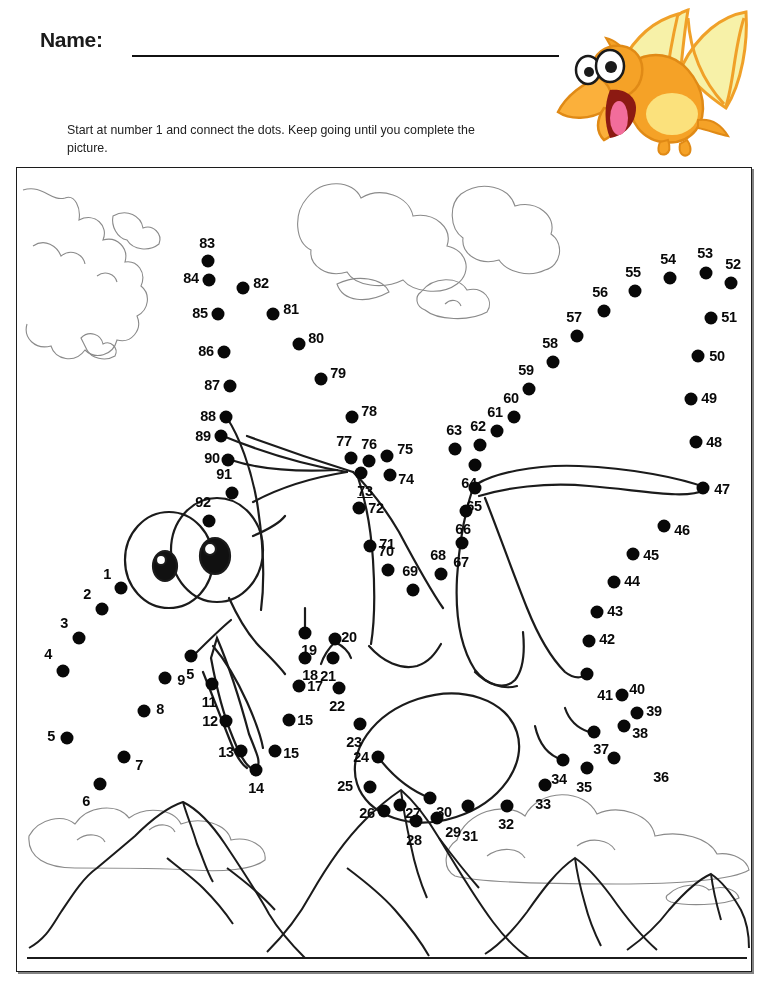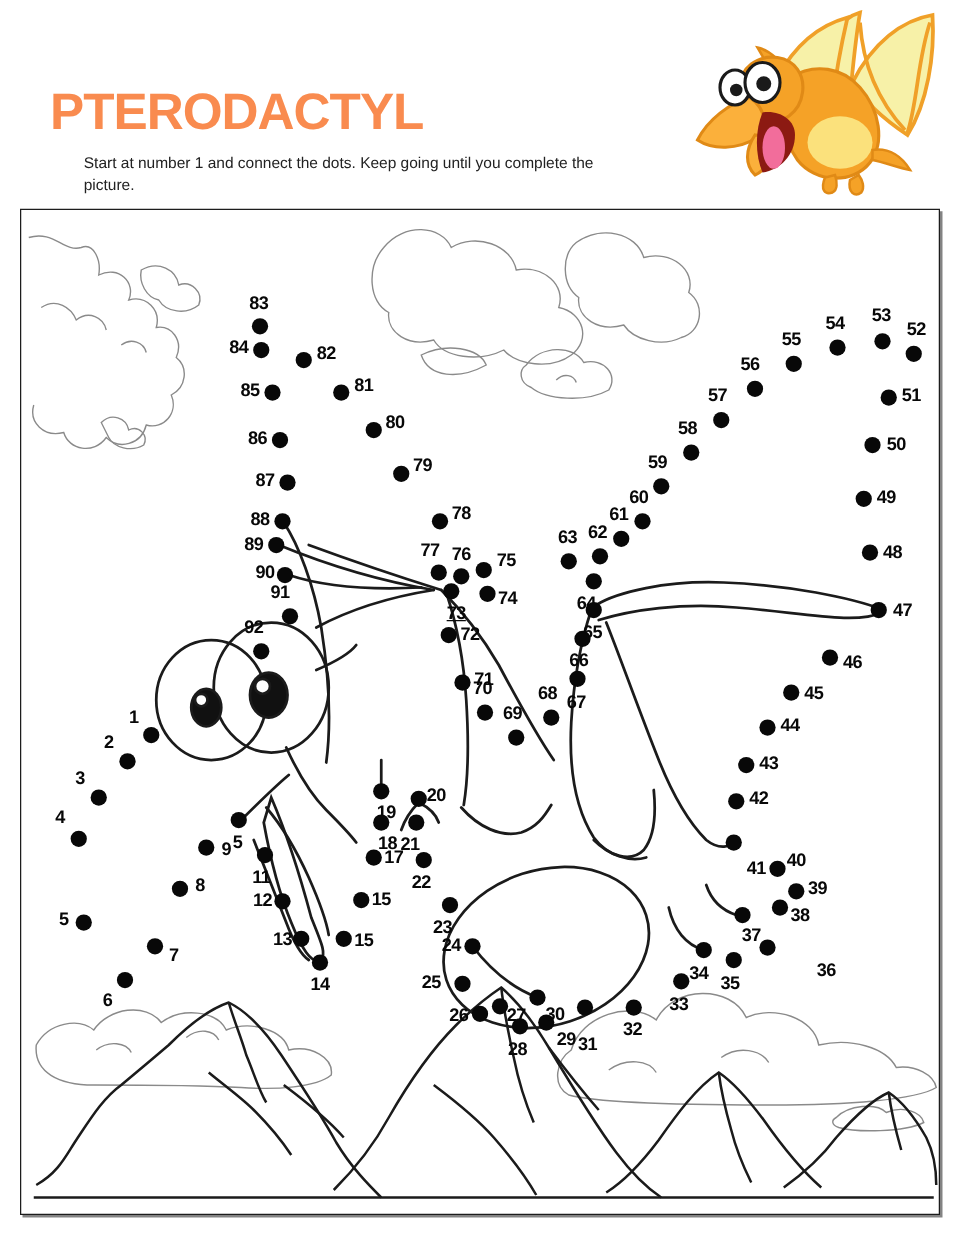--- a/index.html
+++ b/index.html
@@ -59,22 +59,25 @@
     font-size:14.5px;font-family:"Liberation Sans", sans-serif;
     white-space:nowrap;transform:translate(-50%,-50%);
     letter-spacing:-0.4px;
   }
 </style>
 </head>
 <body>
 
 <div id="sheet">
 
-
-  <div class="title">PTERODACTYL</div>
+  <div class="name-row">
+    <span class="name-label">Name:</span>
+    <span class="name-line"></span>
+  </div>
+
 
   <div class="subtitle">Start at number 1 and connect the dots. Keep going until you complete the picture.</div>
 
   <svg class="mascot" viewBox="0 0 212 156">
 
     <path d="M108 60 C112 26 126 10 140 6 C136 30 134 52 132 74 C122 72 114 66 108 60 Z" fill="#F7F1A8" stroke="#F0A028" stroke-width="3"></path>
 
     <path d="M134 62 C150 30 174 12 198 8 C200 40 194 78 178 104 C160 92 144 78 134 62 Z" fill="#F7F1A8" stroke="#F0A028" stroke-width="3"></path>
 
     <path d="M140 14 C142 44 152 74 176 100" fill="none" stroke="#F0A028" stroke-width="3"></path>

